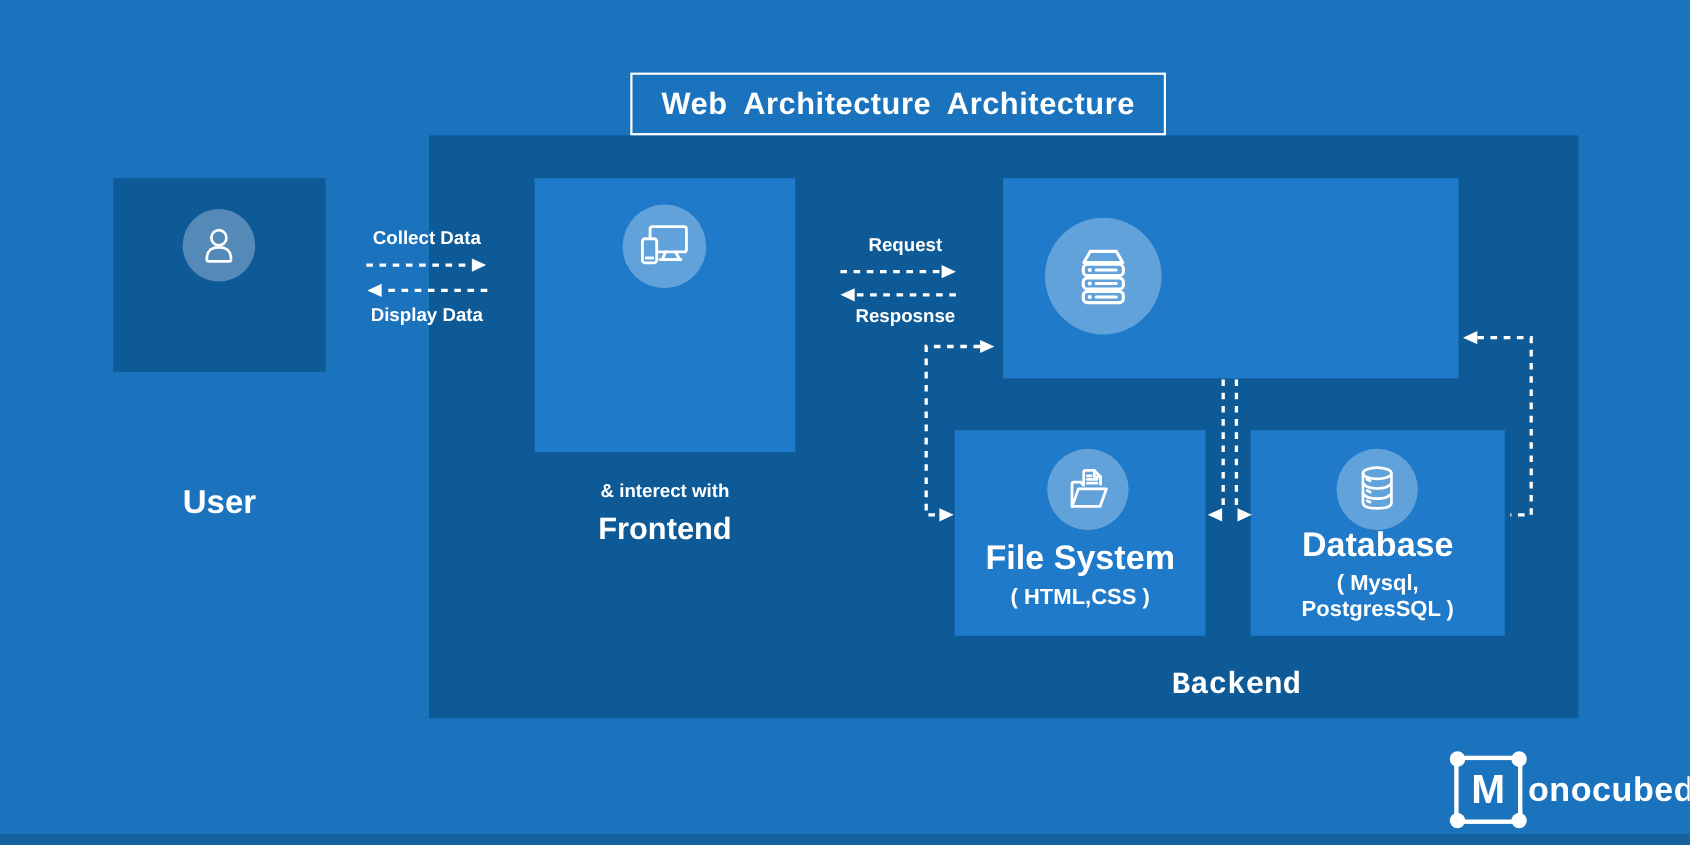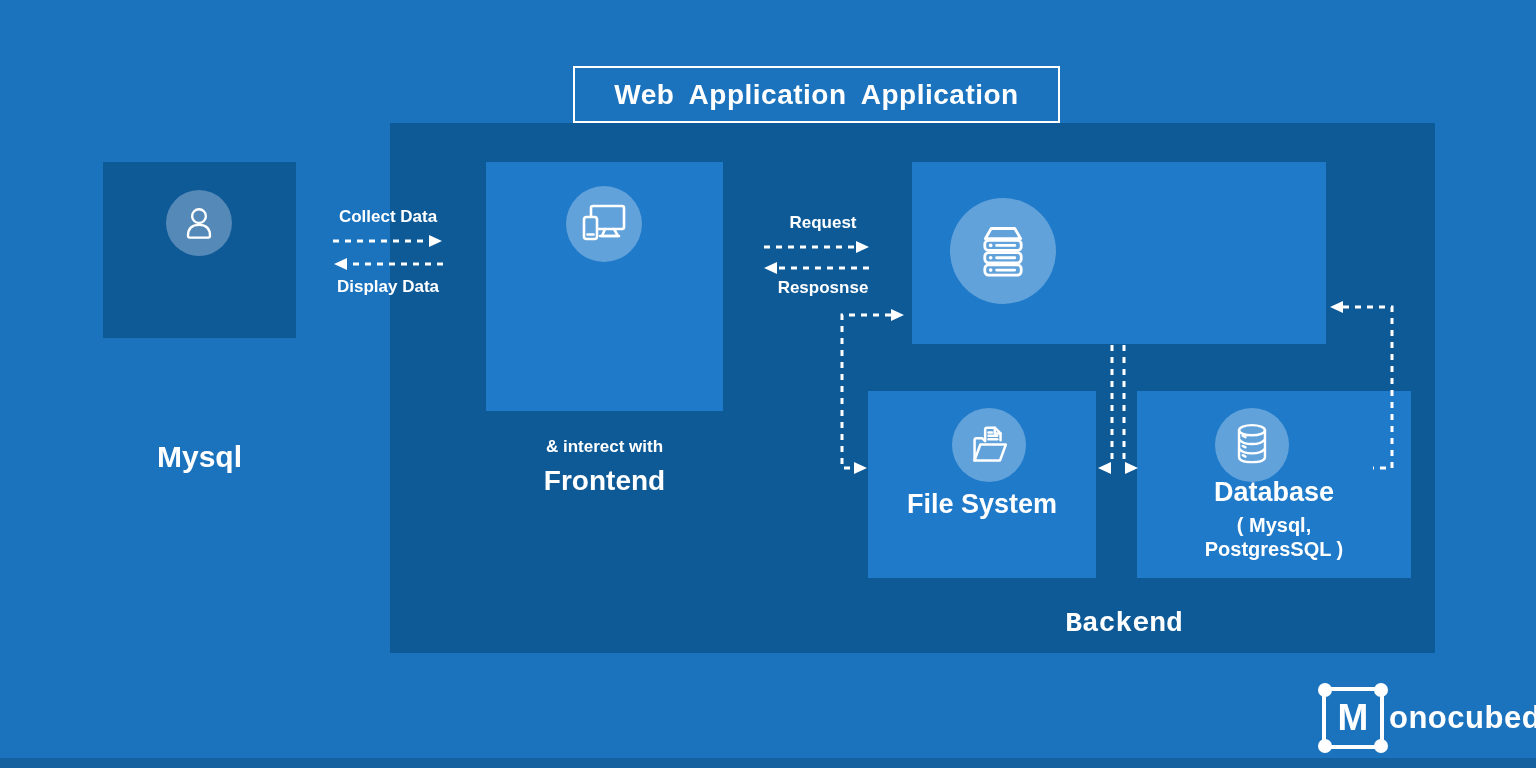--- a/index.html
+++ b/index.html
@@ -20,40 +20,40 @@
   }
   .title-box .t{font-size:28px;font-weight:bold;word-spacing:7px;letter-spacing:.5px;}
 
   .backend-panel{left:390px;top:123px;width:1045px;height:530px;background:#0E5A97;}
 
   .card{background:#1F7ACA;box-sizing:border-box;text-align:center;}
   .user-card{left:103px;top:162px;width:193px;height:176px;background:#0E5A97;}
   .frontend-card{left:486px;top:162px;width:237px;height:249px;}
   .webserver-card{left:912px;top:162px;width:414px;height:182px;text-align:left;}
   .filesystem-card{left:868px;top:391px;width:228px;height:187px;}
-  .database-card{left:1137px;top:391px;width:274px;height:187px;}
+  .database-card{left:1137px;top:391px;width:231px;height:187px;}
 
   .circle{
     position:absolute;border-radius:50%;
     display:flex;align-items:center;justify-content:center;
   }
   .circle.light{background:#62A2DA;}
   .circle.dim{background:#5589B8;}
   svg.icon{display:block;}
   svg.icon *{stroke:#fff;stroke-width:2.6;fill:none;stroke-linecap:round;stroke-linejoin:round;}
   svg.icon .fill{fill:#fff;stroke:none;}
   svg.icon .occlude{fill:#62A2DA;stroke:none;}
 
   .user-label{left:0;right:0;top:278px;font-size:30px;font-weight:bold;}
   .fe-line{font-size:17px;font-weight:bold;line-height:21px;}
   .fe-tech{font-size:20px;font-weight:bold;}
   .accent{color:#ffffff;}
   .fe-label{font-size:28px;font-weight:bold;}
 
-  .fs-title,.db-title{font-size:27px;font-weight:bold;}
+  .fs-title,.db-title{font-size:31px;font-weight:bold;}
   .fs-tech,.db-tech{font-size:20px;font-weight:bold;line-height:24px;}
 
   .flow-label{font-size:17px;font-weight:bold;text-align:center;}
 
   .backend-label{left:1024px;top:608px;width:200px;text-align:center;font-size:28px;font-weight:bold;font-family:Liberation Mono, monospace;}
 
   .overlay{left:0;top:0;width:1536px;height:768px;pointer-events:none;z-index:4;}
   .overlay .dash{stroke:#fff;stroke-width:3;stroke-dasharray:6 6;fill:none;}
   .overlay polygon{fill:#fff;}
 
@@ -65,31 +65,31 @@
   .dot.bl{left:-8px;bottom:-8px;} .dot.br{right:-8px;bottom:-8px;}
   .logo-text{font-size:31px;font-weight:bold;margin-left:5px;letter-spacing:.5px;}
 </style>
 </head>
 <body>
 
 <div class="abs backend-panel"></div>
 <div class="abs bottom-strip"></div>
 
 <div class="abs title-box">
-  <span class="t">Web Application Application</span>
+  <span class="t">Web Architecture Architecture</span>
 </div>
 
 <div class="abs card user-card">
   <div class="circle dim" style="left:63px;top:28px;width:66px;height:66px;">
     <svg class="icon" width="44" height="44" viewBox="0 0 48 48">
       <circle cx="24" cy="16.5" r="7.5"></circle>
       <path d="M12 38 C12 28.5 17 26 24 26 C31 26 36 28.5 36 38 Q36 40 34 40 L14 40 Q12 40 12 38 Z"></path>
     </svg>
   </div>
-  <div class="abs user-label">Mysql</div>
+  <div class="abs user-label">User</div>
 </div>
 
 <div class="abs flow-label" style="left:318px;top:207px;width:140px;">Collect Data</div>
 <div class="abs flow-label" style="left:318px;top:277px;width:140px;">Display Data</div>
 
 <div class="abs flow-label" style="left:753px;top:213px;width:140px;">Request</div>
 <div class="abs flow-label" style="left:753px;top:278px;width:140px;">Resposnse</div>
 
 <div class="abs card frontend-card">
   <div class="circle light" style="left:80px;top:24px;width:76px;height:76px;">
@@ -134,20 +134,21 @@
       <line x1="25.5" y1="13" x2="29" y2="13"></line>
       <line x1="25.5" y1="16.5" x2="34.5" y2="16.5"></line>
       <line x1="25.5" y1="20" x2="34.5" y2="20"></line>
       <path d="M11 42 V21 Q11 19 13 19 H19 L22 22"></path>
       <path d="M11 42 L17 25.5 H43.5 L37.5 42 Z"></path>
     </svg>
   </div>
   <div class="abs" style="left:0;right:0;top:489px;"></div>
   <div class="abs" style="left:0;right:0;top:98px;">
     <div class="fs-title">File System</div>
+    <div class="fs-tech" style="margin-top:6px;">( HTML,CSS )</div>
   </div>
 </div>
 
 <div class="abs card database-card">
   <div class="circle light" style="left:78px;top:17px;width:74px;height:74px;">
     <svg class="icon" width="46" height="50" viewBox="0 0 48 54">
       <ellipse cx="24" cy="11" rx="14" ry="5.5"></ellipse>
       <path d="M10 11 V40 Q10 45.5 24 45.5 Q38 45.5 38 40 V11"></path>
       <path d="M10 21 Q14 26 24 26 Q34 26 38 21"></path>
       <path d="M10 31 Q14 36 24 36 Q34 36 38 31"></path>

